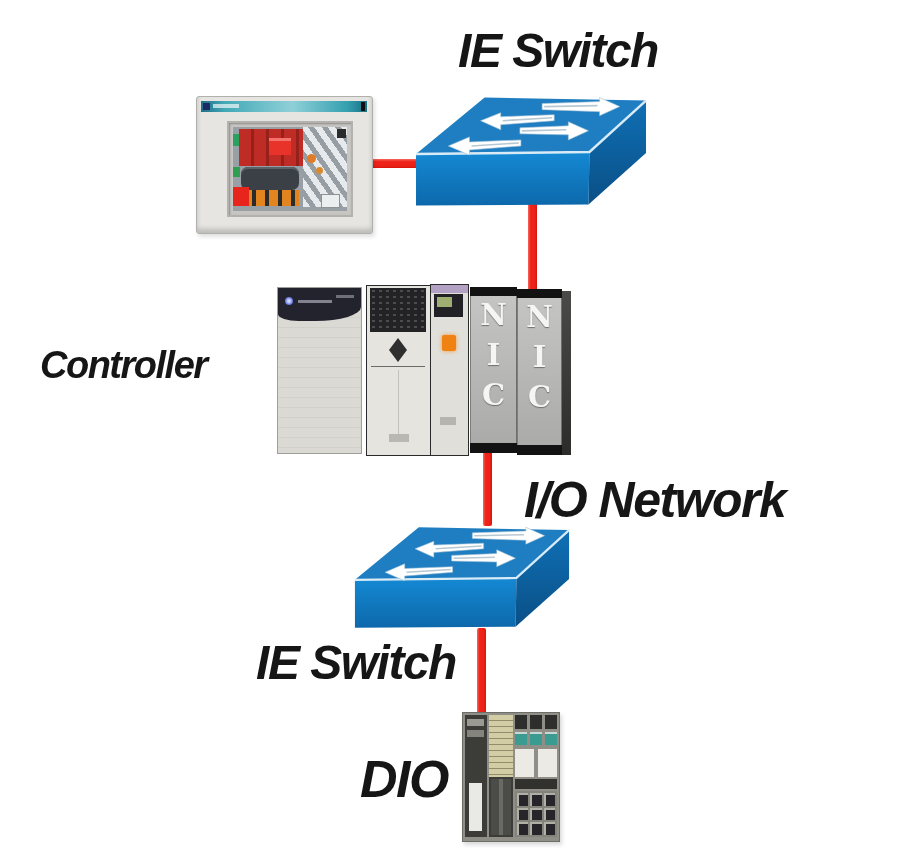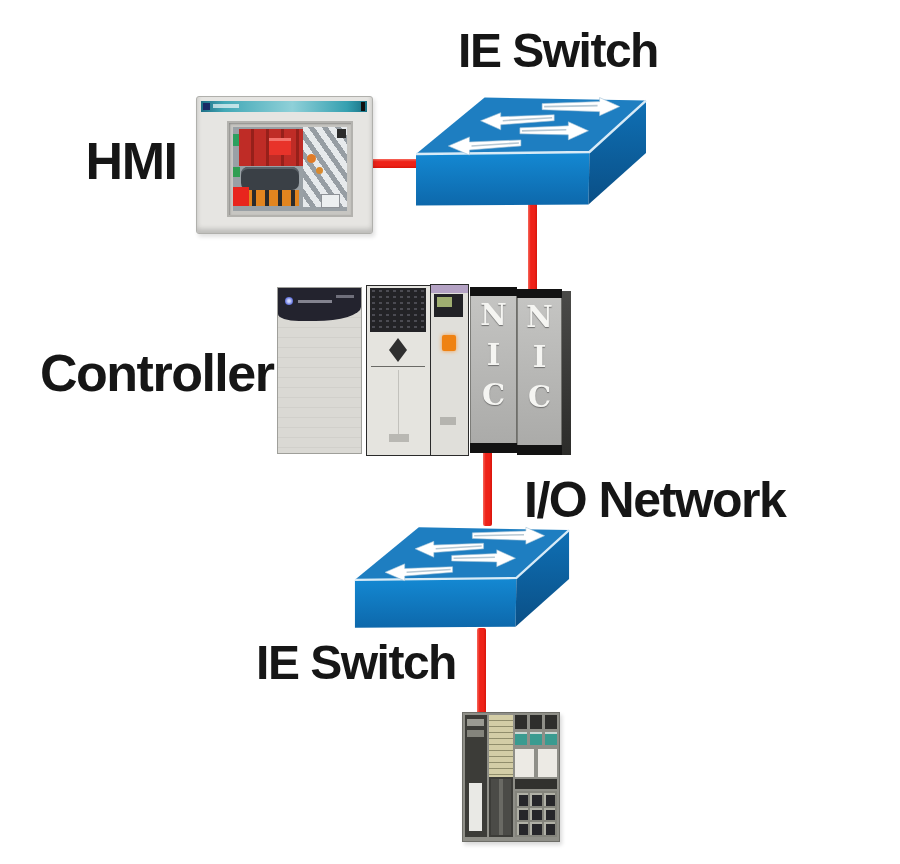--- a/index.html
+++ b/index.html
@@ -5,25 +5,25 @@
   :root{
     --network-link:#ee2218; --label-text:#161616; --background:#ffffff;
     --switch-top-face:#1e7ec1; --nic-letter:#f5f5f2;
   }
   html,body{margin:0;padding:0;background:var(--background);}
   #canvas{position:relative;width:900px;height:864px;background:var(--background);
     font-family:"Liberation Sans",sans-serif;overflow:hidden;}
   .abs{position:absolute;}
   
   .dlabel{position:absolute;color:var(--label-text);font-weight:bold;
-    letter-spacing:-1.5px;line-height:1.05;white-space:nowrap;}
+    letter-spacing:-1.5px;line-height:1.05;white-space:nowrap;font-style:italic;}
   #lbl-switch-top{left:452px;top:26px;width:212px;font-size:48px;text-align:center;}
   #lbl-hmi{left:66px;top:134px;width:130px;font-size:52px;text-align:center;}
   #lbl-hmi-network{left:556px;top:219px;font-size:50px;}
-  #lbl-controller{left:40px;top:346px;font-size:52px;}
+  #lbl-controller{left:40px;top:346px;font-size:38px;}
   #lbl-io-network{left:524px;top:454px;font-size:50px;margin-top:20px;}
   #lbl-switch-bottom{left:250px;top:638px;width:212px;font-size:48px;text-align:center;}
   #lbl-dio{left:352px;top:752px;width:104px;font-size:52px;text-align:center;}
   
   .link{position:absolute;background:var(--network-link);border-radius:2px;}
   .link.v{background:linear-gradient(90deg,#f6685c,var(--network-link) 30%,var(--network-link) 70%,#d8150b);}
   .link.h{background:linear-gradient(180deg,#f6685c,var(--network-link) 30%,var(--network-link) 70%,#d8150b);}
   #link-hmi{left:366px;top:159px;width:54px;height:9px;}
   #link-hmi-net{left:528px;top:203px;width:9px;height:89px;}
   #link-io-net{left:483px;top:449px;width:9px;height:77px;}
@@ -118,24 +118,24 @@
     display:grid;grid-template-columns:repeat(3,1fr);grid-template-rows:repeat(3,1fr);gap:2px;padding:2px;box-sizing:border-box;}
   #dio-terms i{background:#26262a;box-shadow:inset 2px 2px 0 #b0b0a6;}
   i{display:block;}
 </style>
 </head>
 <body>
 
 <div id="canvas">
 
   <div class="dlabel" id="lbl-switch-top">IE Switch</div>
-  <div class="dlabel" id="lbl-hmi">HMI</div>
   <div class="dlabel" id="lbl-controller">Controller</div>
   <div class="dlabel" id="lbl-io-network">I/O Network</div>
   <div class="dlabel" id="lbl-switch-bottom">IE Switch</div>
+  <div class="dlabel" id="lbl-dio">DIO</div>
 
   <div class="link h" id="link-hmi"></div>
   <div class="link v" id="link-hmi-net"></div>
   <div class="link v" id="link-io-net"></div>
   <div class="link v" id="link-dio"></div>
 
   <svg class="switch-svg" id="switch-top-icon" viewBox="0 0 230 110" xmlns="http://www.w3.org/2000/svg" xmlns:xlink="http://www.w3.org/1999/xlink">
     <defs>
       <linearGradient id="swFront" x1="0" y1="0" x2="0" y2="1">
         <stop offset="0" stop-color="#1489d3"></stop>

